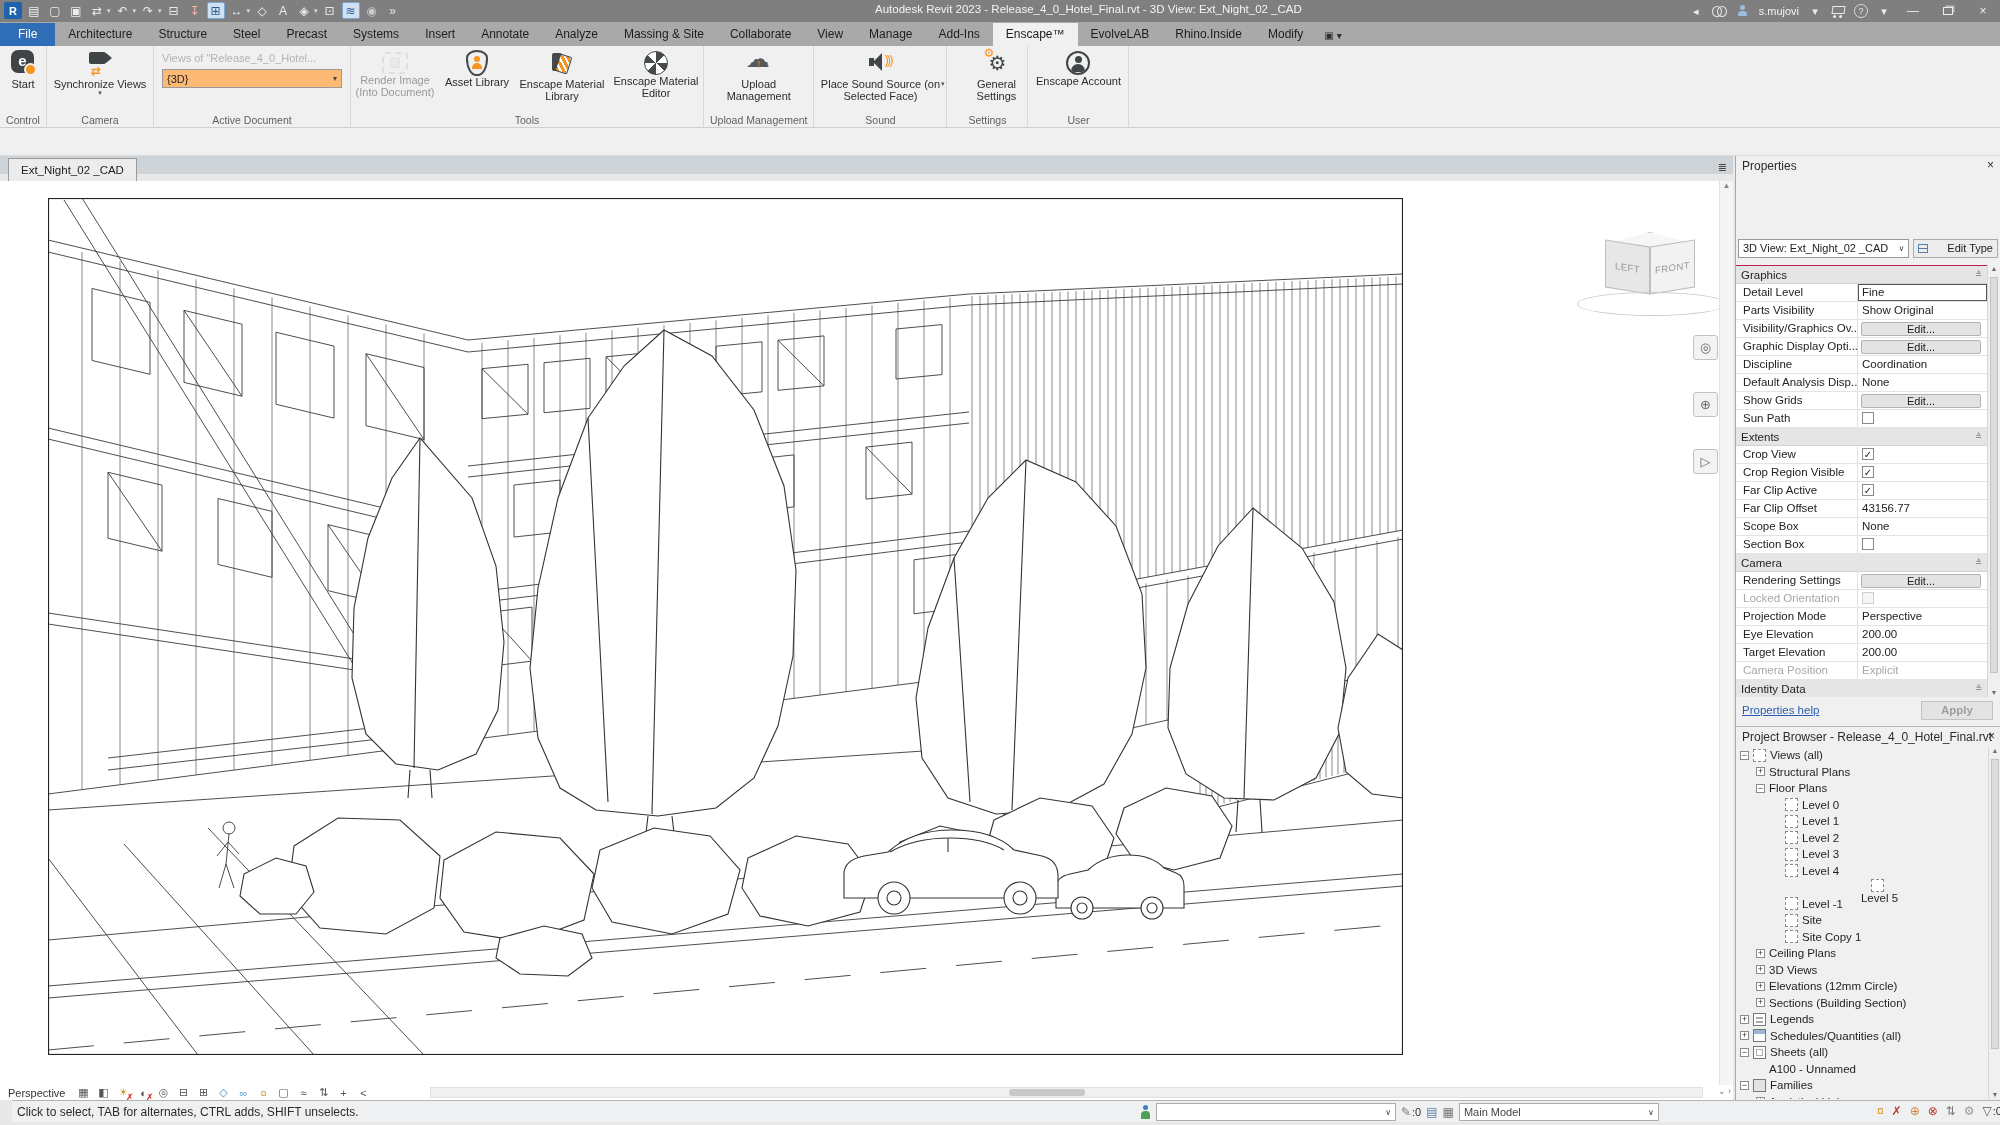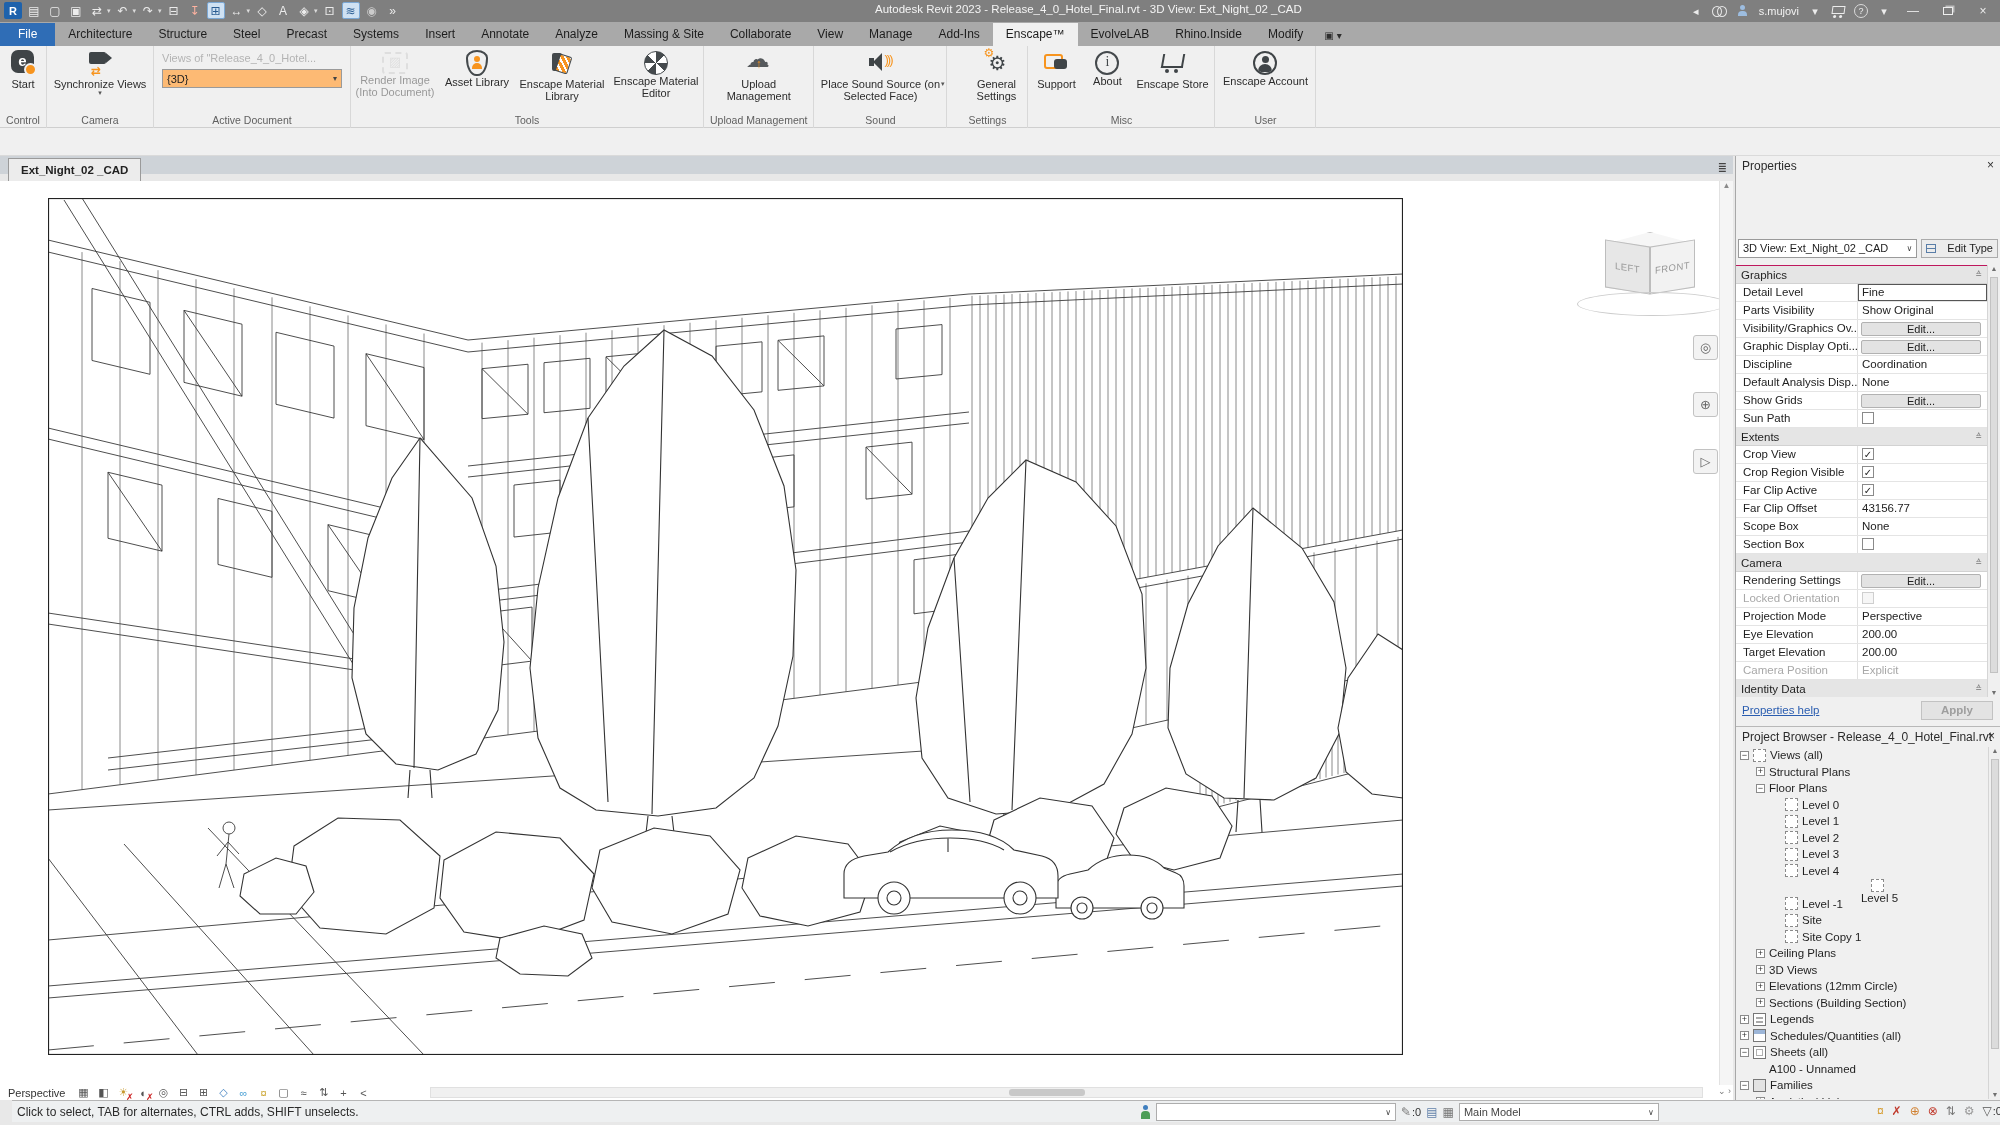--- a/index.html
+++ b/index.html
@@ -108,21 +108,21 @@
   .ric-store::before { content:''; position:absolute; left:5px; top:5px; width:18px; height:12px; border:2px solid #3f4447;
       border-top:none; transform:skewX(-10deg); }
   .ric-store::after { content:''; position:absolute; left:8px; top:20px; width:4px; height:4px; border-radius:50%;
       background:#3f4447; box-shadow:9px 0 0 #3f4447; }
   .ric-account { width:24px; height:24px; margin:2px auto 0; border:2px solid #3f4447; border-radius:50%; overflow:hidden; }
   .ric-account::before { content:''; position:absolute; left:7px; top:3px; width:7px; height:7px; border-radius:50%; background:#3f4447; }
   .ric-account::after { content:''; position:absolute; left:3px; top:11px; width:14px; height:8px; border-radius:7px 7px 0 0; background:#3f4447; }
 
   
   .gapstrip { position:absolute; left:0; top:128px; width:2000px; height:28px; background:#f0f0f0; border-bottom:1px solid #dadada; }
-  .viewtabs { position:absolute; left:0; top:156px; width:1733px; height:18px; background:#ced3d8;font-weight:bold; }
+  .viewtabs { position:absolute; left:0; top:156px; width:1733px; height:18px; background:#ced3d8; }
   .viewtab { position:absolute; left:8px; top:2px; height:23px; background:#ececec; border:1px solid #9a9a9a; border-bottom:none;
              font-size:11.5px; color:#222; display:flex; align-items:center; padding:0 12px; }
   .vt-menu { position:absolute; right:6px; top:5px; font-size:11px; color:#444; }
 
   
   .canvas { position:absolute; left:0; top:181px; width:1733px; height:919px; background:#ffffff; }
   svg .ln { stroke:#3a3a3a; fill:none; stroke-width:.9; }
   svg .thin { stroke:#4a4a4a; stroke-width:.65; }
   svg .fillg * { fill:#ffffff; stroke:#333; stroke-width:1.1; }
   svg .nofill { fill:none !important; }
@@ -156,21 +156,21 @@
 
   
   .rightcol { position:absolute; left:1735px; top:156px; width:265px; height:944px; background:#f0f0f0; border-left:1px solid #a8a8a8; }
   .palette-header { position:relative; height:20px; font-size:12px; color:#2b2b2b; padding:3px 6px 0; }
   .pal-close { position:absolute; right:6px; top:2px; font-size:12px; color:#333; }
   .typearea { height:62px; }
   .typesel-row { display:flex; align-items:center; gap:4px; padding:0 2px; height:20px; }
   .typesel { flex:1; height:19px; background:#fff; border:1px solid #9a9a9a; font-size:11px; color:#222; display:flex;
              align-items:center; justify-content:space-between; padding:0 4px; white-space:nowrap; overflow:hidden; }
   .edittype { height:19px; background:#ececec; border:1px solid #ababab; font-size:11px; color:#222; display:flex;
-              align-items:center; gap:11px; padding:0 4px; white-space:nowrap; }
+              align-items:center; gap:19px; padding:0 4px; white-space:nowrap; }
   .et-icon { width:10px; height:9px; border:1px solid #5a7ea8; background:linear-gradient(#5a7ea8 0 0) 0 3px/100% 1px no-repeat; }
 
   .propgrid { position:absolute; left:0; top:109px; width:251px; height:432px; overflow:hidden; background:#fff; border-top:1px solid #be185d; }
   .psec { height:18px; background:#e5e5e5; border-bottom:1px solid #d2d2d2; font-size:11.5px; color:#1f1f1f; display:flex;
           align-items:center; justify-content:space-between; padding:0 5px; }
   .psec .pin { font-size:8px; color:#777; }
   .prow { height:18px; display:flex; border-bottom:1px solid #e4e4e4; background:#fff; }
   .plabel { width:122px; font-size:11.5px; color:#222; padding:2px 0 0 7px; border-right:1px solid #e0e0e0;
             white-space:nowrap; overflow:hidden; }
   .pval { flex:1; font-size:11.5px; color:#222; padding:2px 4px 0; position:relative; white-space:nowrap; overflow:hidden; }
@@ -379,37 +379,20 @@
         <div class="rpanel-label" data-name="ribbon-group-label">Sound</div>
       </div>
       <div class="rpanel" data-name="ribbon-panel-settings">
         <div class="rbody">
           <div class="rbtn" data-name="general-settings-button">
             <span class="ric ric-gears" data-name="general-settings-icon"></span>
             <span class="rlabel">General Settings</span>
           </div>
         </div>
         <div class="rpanel-label" data-name="ribbon-group-label">Settings</div>
-      </div>
-      <div class="rpanel" data-name="ribbon-panel-misc">
-        <div class="rbody">
-          <div class="rbtn" data-name="support-button">
-            <span class="ric ric-support" data-name="support-icon"></span>
-            <span class="rlabel">Support</span>
-          </div>
-          <div class="rbtn" data-name="about-button">
-            <span class="ric ric-about" data-name="about-icon"></span>
-            <span class="rlabel">About</span>
-          </div>
-          <div class="rbtn" data-name="enscape-store-button">
-            <span class="ric ric-store" data-name="enscape-store-icon"></span>
-            <span class="rlabel">Enscape Store</span>
-          </div>
-        </div>
-        <div class="rpanel-label" data-name="ribbon-group-label">Misc</div>
       </div>
       <div class="rpanel" data-name="ribbon-panel-user">
         <div class="rbody">
           <div class="rbtn" data-name="enscape-account-button">
             <span class="ric ric-account" data-name="enscape-account-icon"></span>
             <span class="rlabel">Enscape Account</span>
           </div>
         </div>
         <div class="rpanel-label" data-name="ribbon-group-label">User</div>
       </div>

